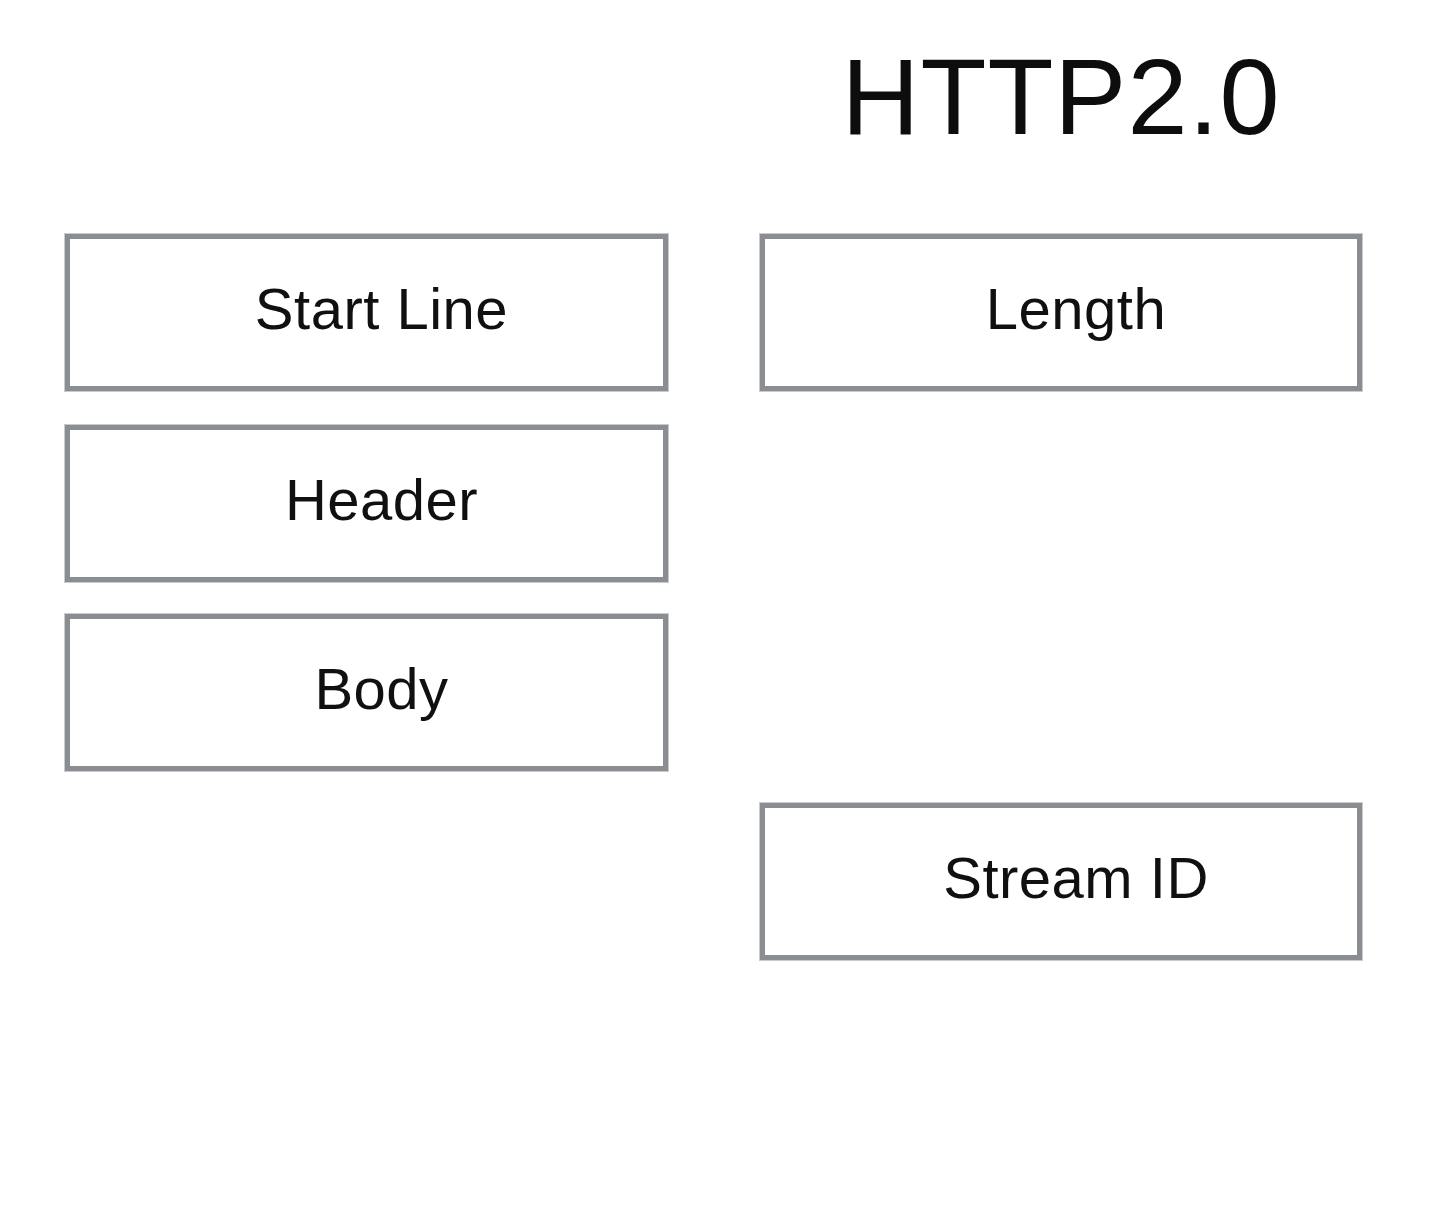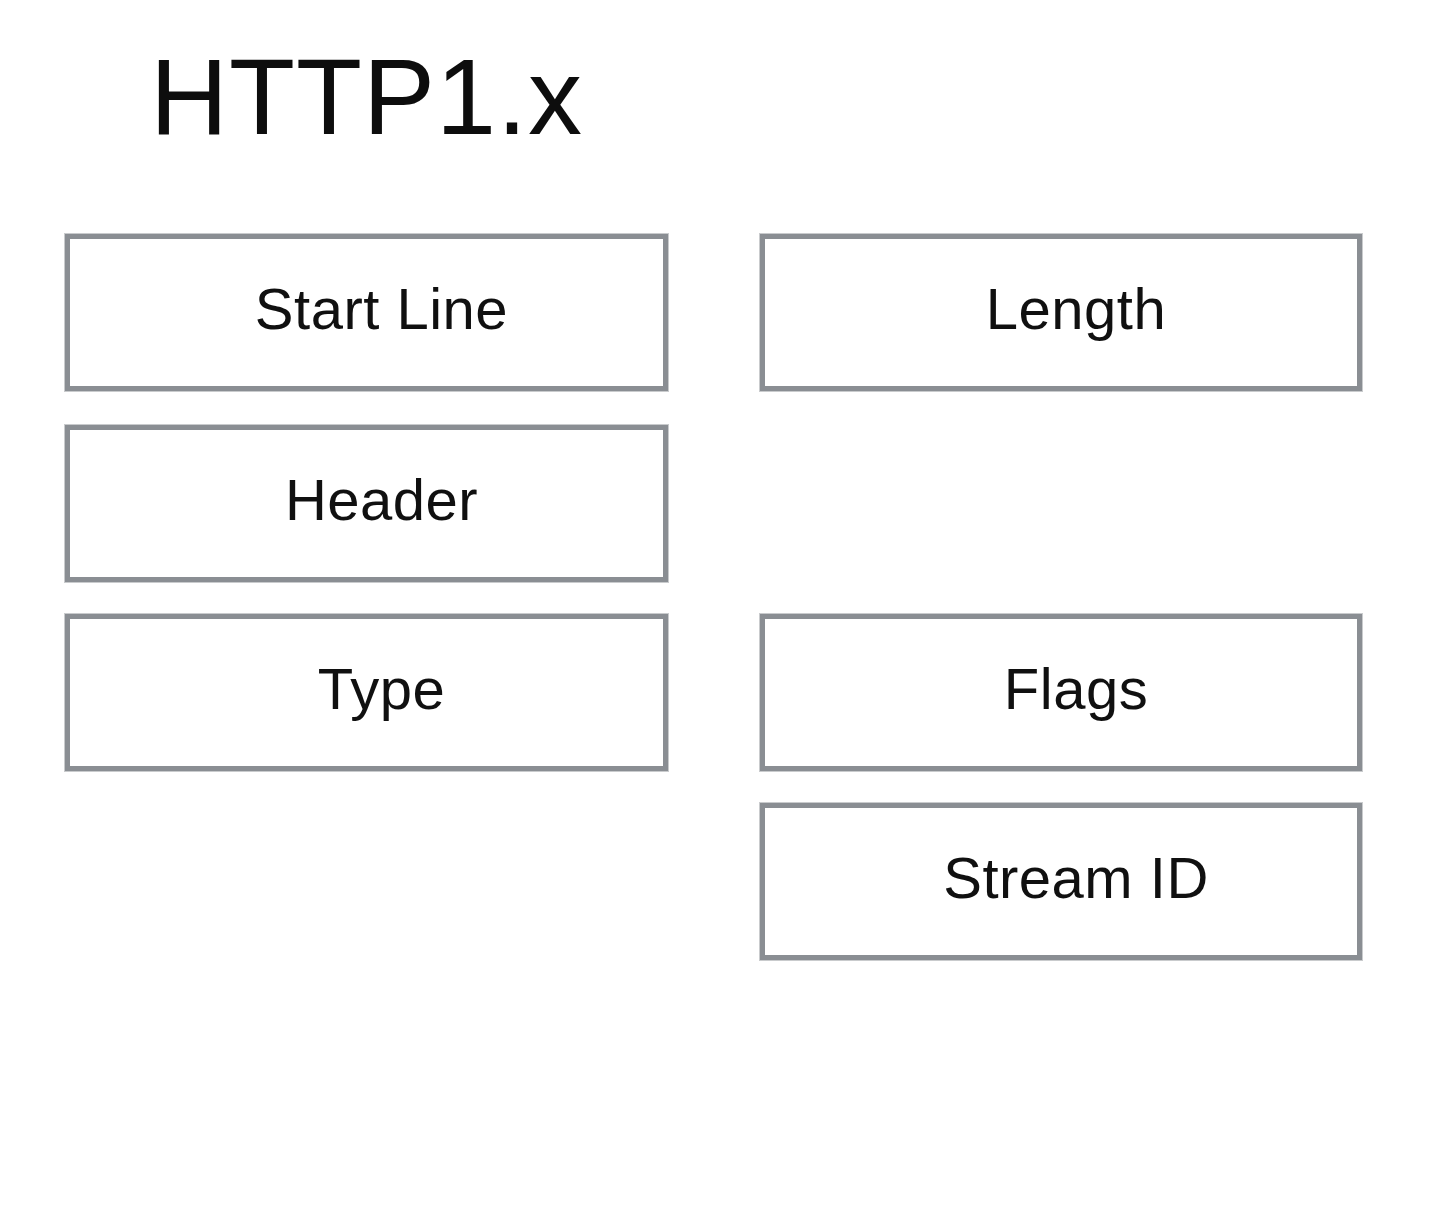--- a/index.html
+++ b/index.html
@@ -52,42 +52,39 @@
   .r2 { top: 425px; justify-content: center; }
   .r3 { top: 614px; }
   .r4 { top: 803px; }
   .r5 { top: 995px; }
 </style>
 </head>
 <body>
 
 <div id="canvas">
 
-  <div class="title col1">HTTP1.x</div>
 
+  <div class="title col2">HTTP2.0</div>
 
   <div class="box col1 r1">
     <span class="label">Start Line</span>
   </div>
 
   <div class="box col1 r2">
     <span class="label">Header</span>
   </div>
 
   <div class="box col1 r3">
-    <span class="label">Type</span>
+    <span class="label">Body</span>
   </div>
 
   <div class="box col2 r1">
     <span class="label">Length</span>
   </div>
 
 
-  <div class="box col2 r3">
-    <span class="label">Flags</span>
-  </div>
 
   <div class="box col2 r4">
     <span class="label">Stream ID</span>
   </div>
 
 
 </div>
 
 </body></html>

